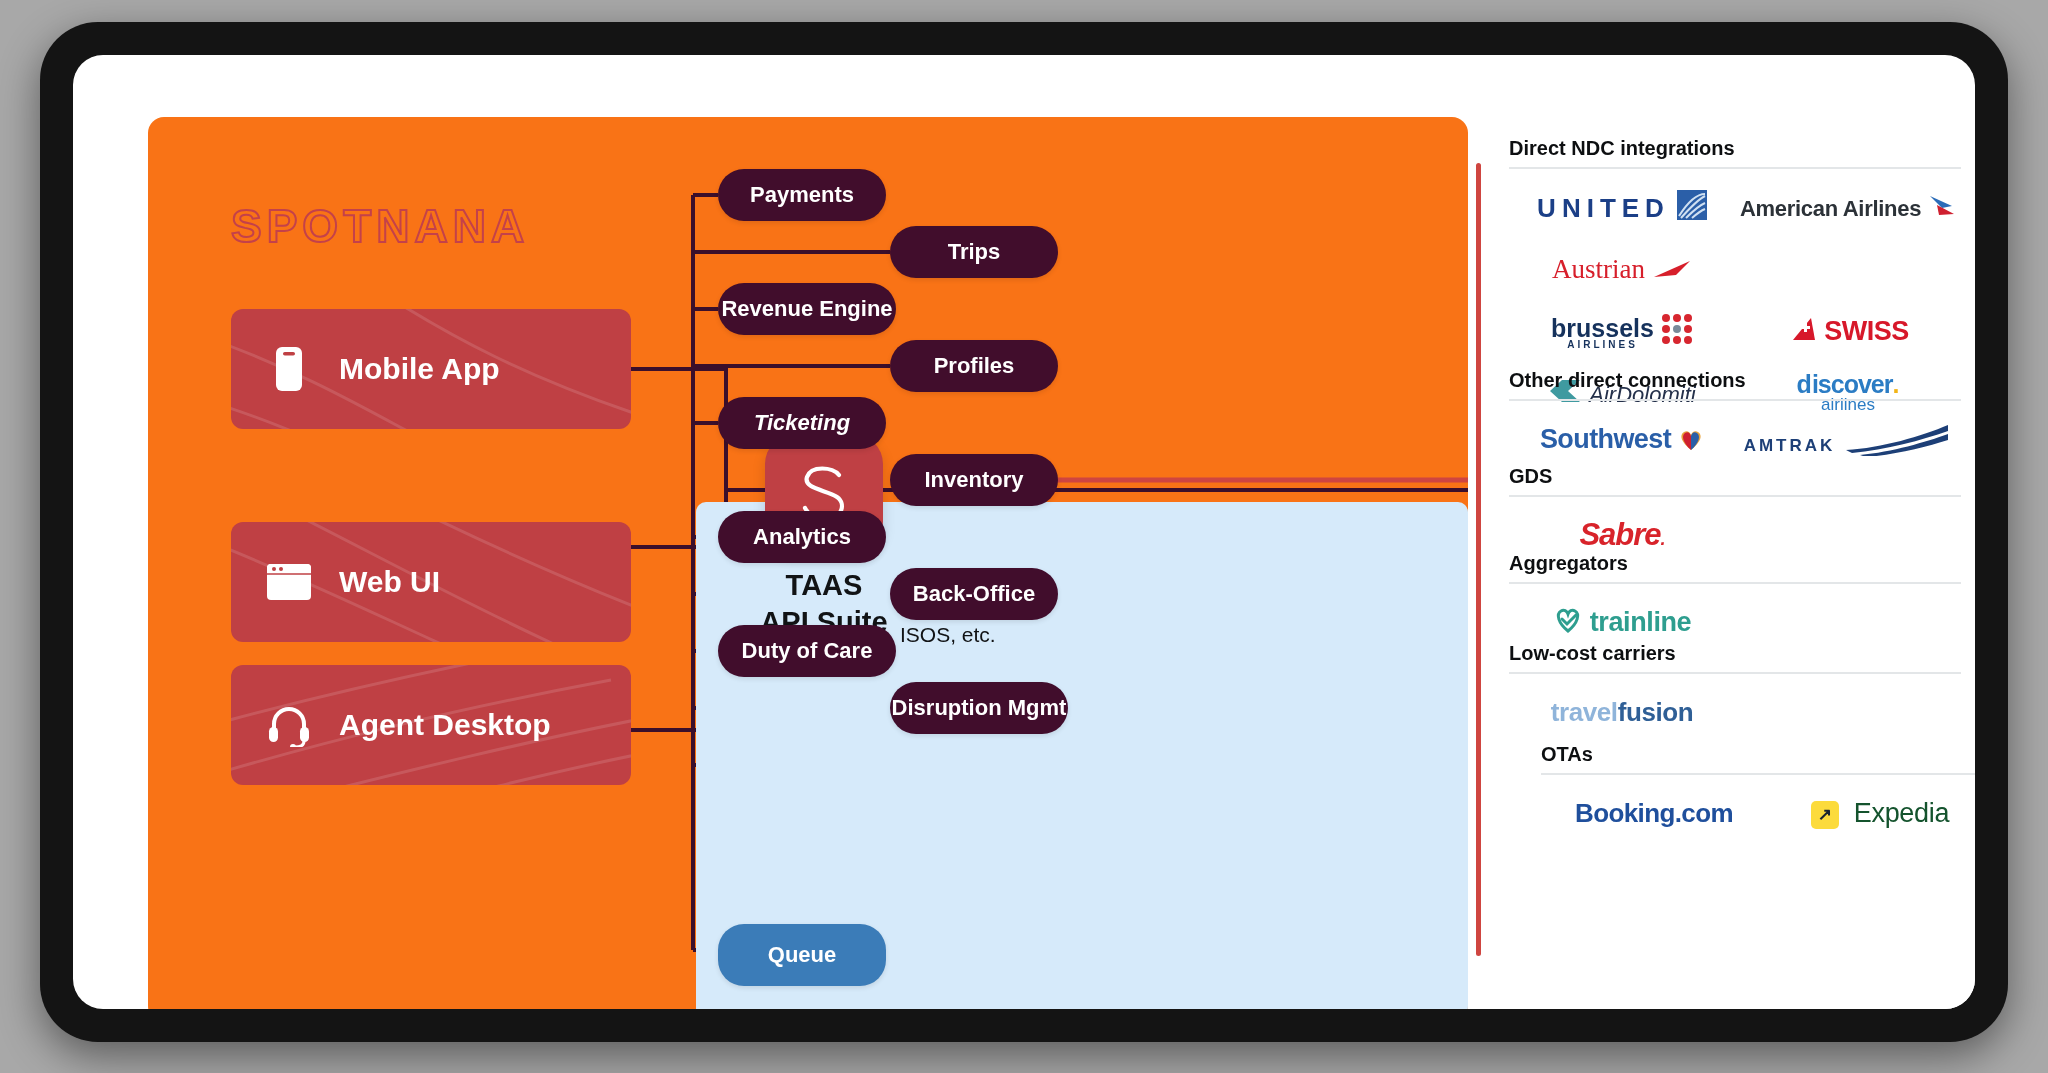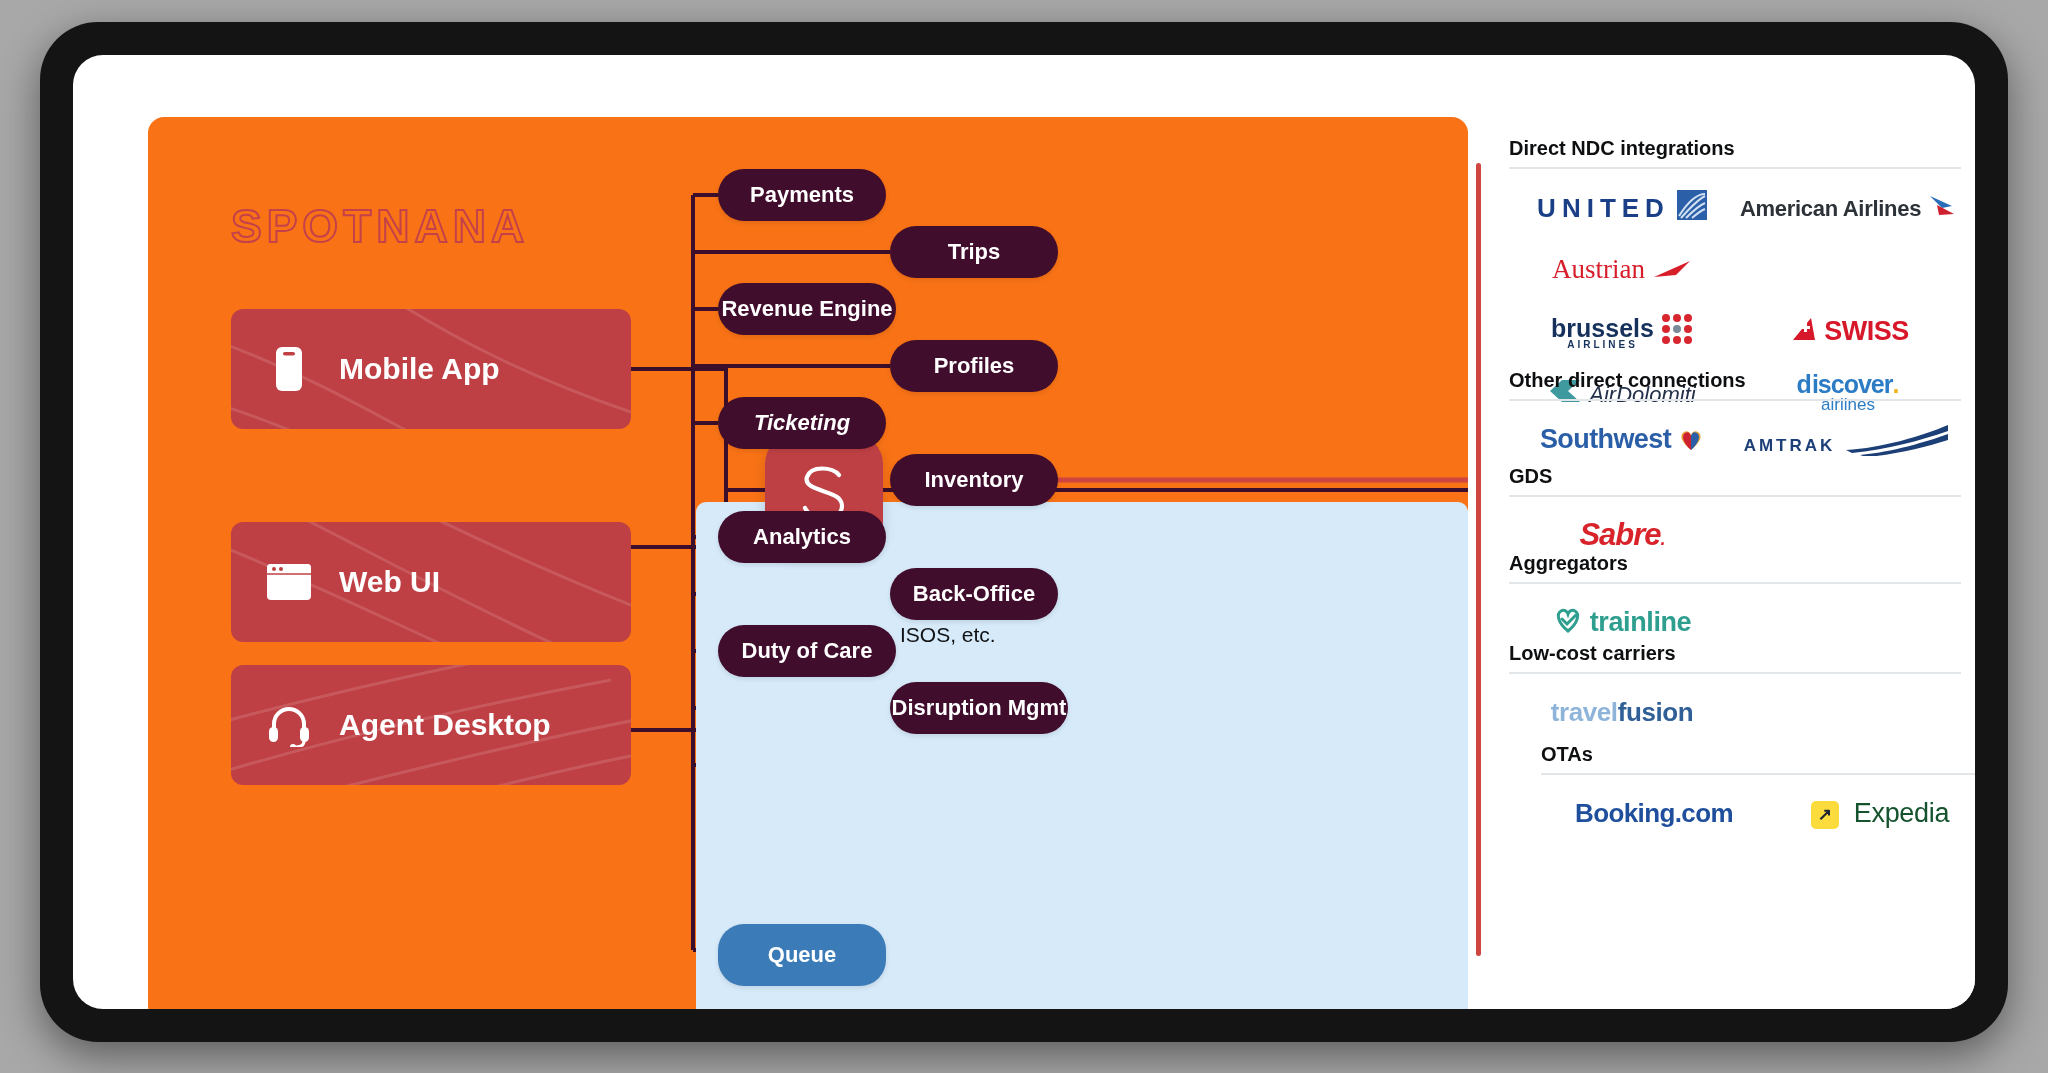--- a/index.html
+++ b/index.html
@@ -310,20 +310,24 @@
           </svg>
         </span>
         <span class="ch-label">Agent Desktop</span>
       </div>
 
       <div id="taas-hub">
         <svg width="62" height="70" viewBox="0 0 62 70">
           <path d="M46 17 C40 9, 18 7, 14 19 C10 31, 34 32, 44 39 C54 46, 48 62, 32 62 C22 62, 15 56, 12 50" fill="none" stroke="#ffffff" stroke-width="4.2" stroke-linecap="round"></path>
         </svg>
       </div>
+      <div id="taas-caption">
+        <div>TAAS</div>
+        <div>API Suite</div>
+      </div>
 
       <div id="pills-container">
           <div class="pill left-col" style="top: 52px;">
             <span>Payments</span>
           </div>
           <div class="pill right-col" style="top: 109px;">
             <span>Trips</span>
           </div>
           <div class="pill left-col" style="top: 166px; width: 178px;">
             <span>Revenue Engine</span>

